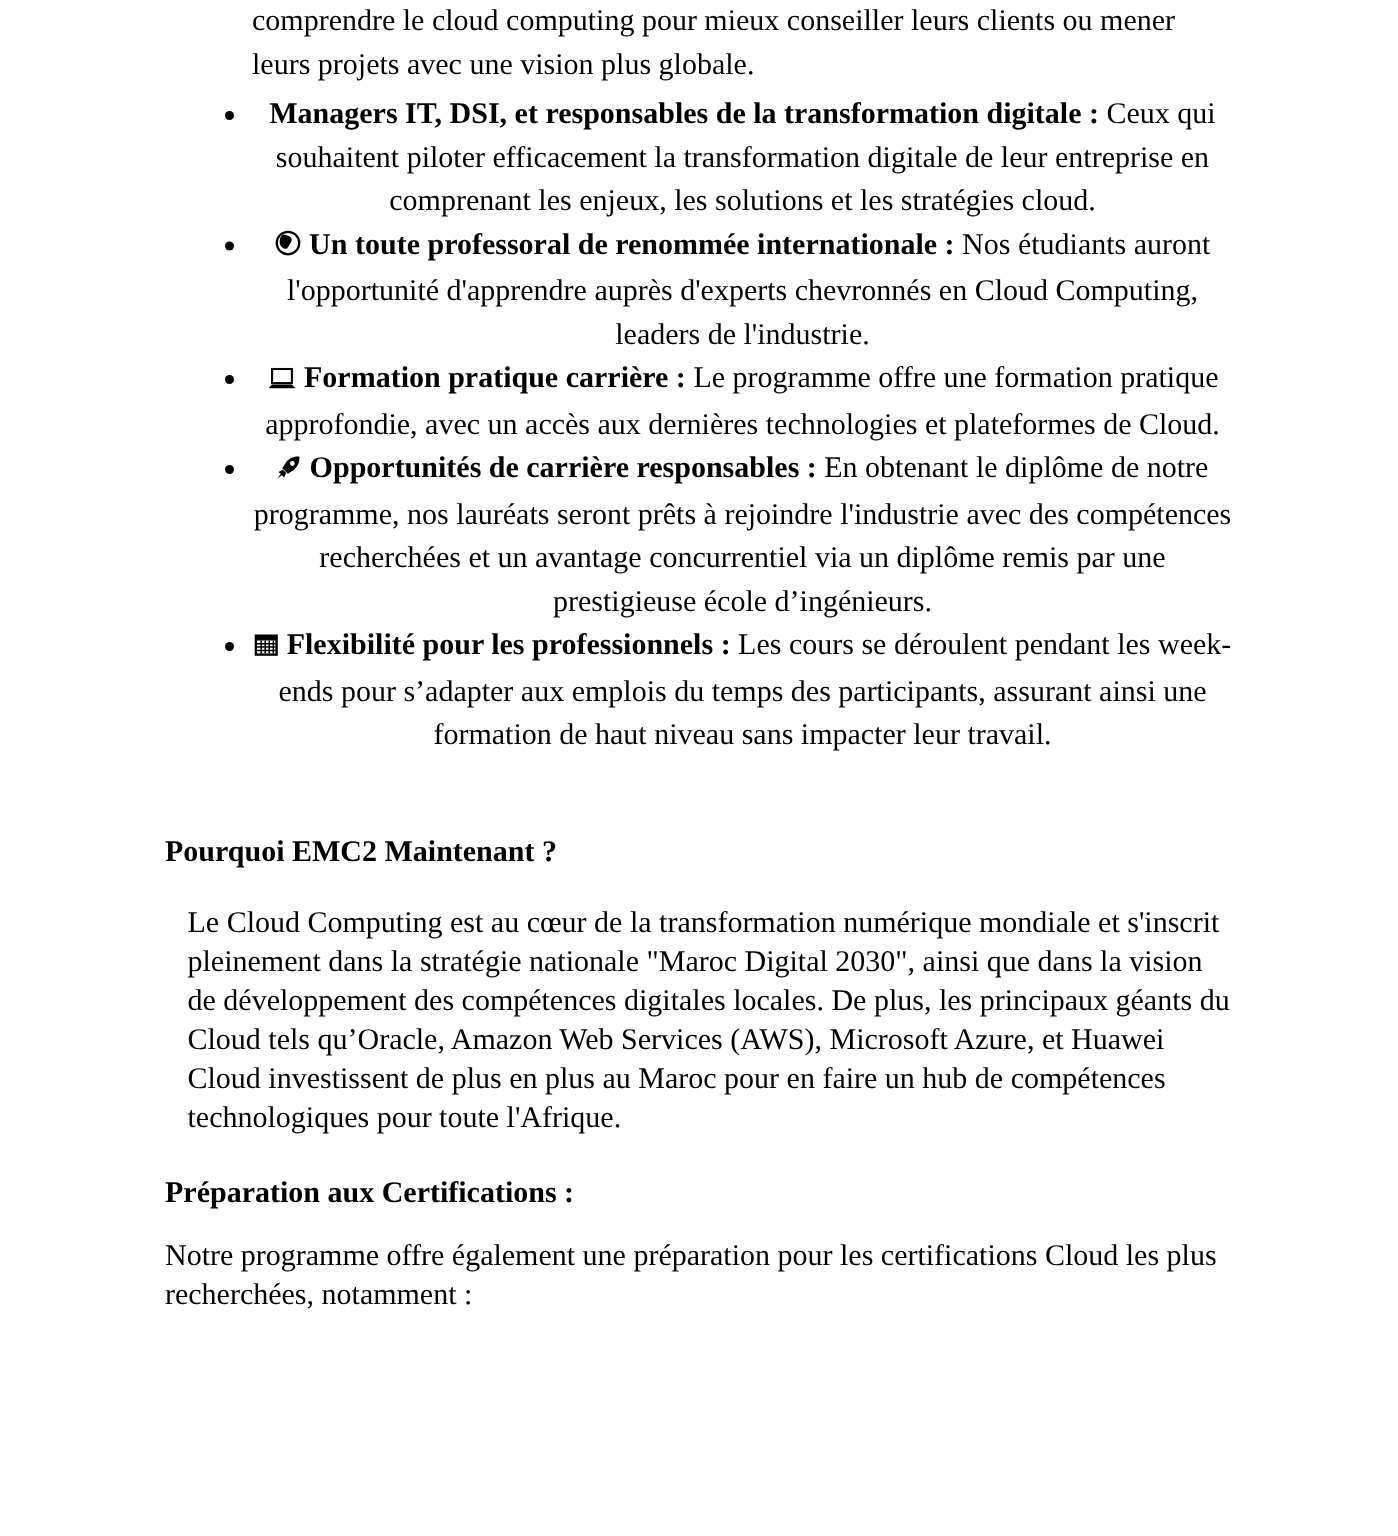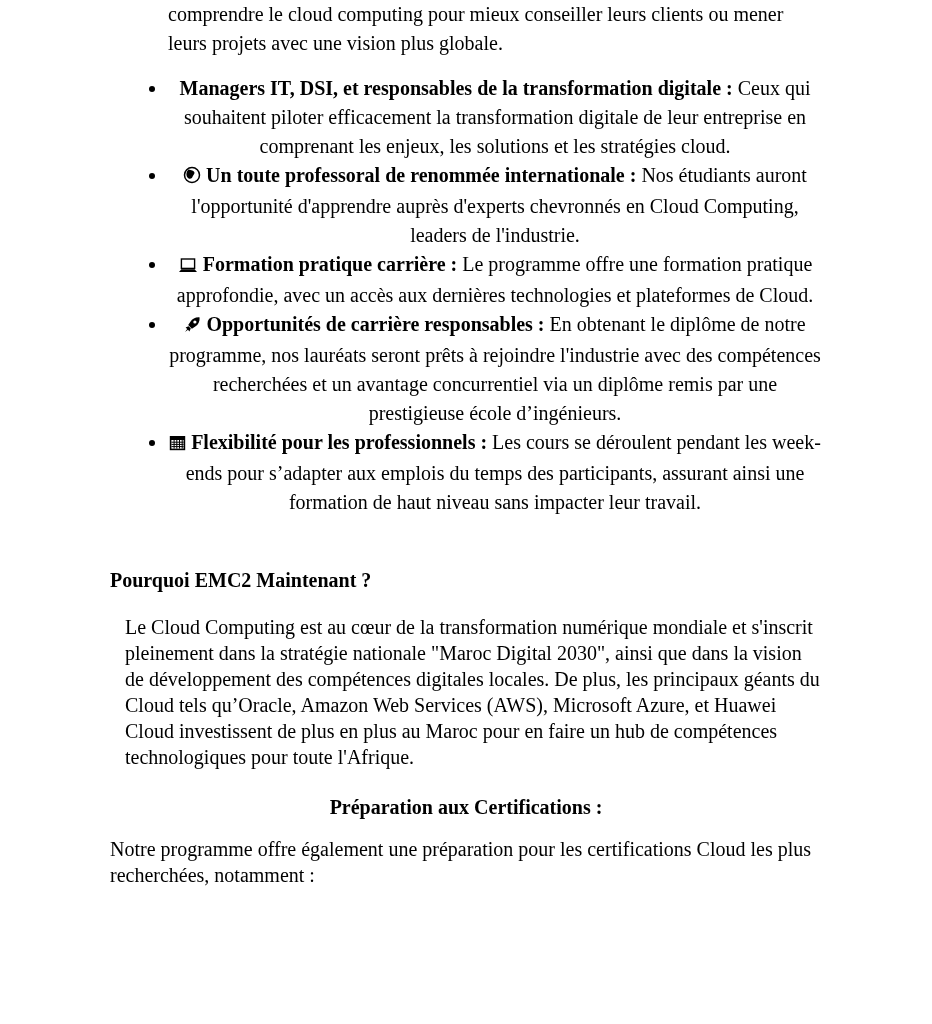--- a/index.html
+++ b/index.html
@@ -15,21 +15,21 @@
     font-family: "Liberation Serif", "DejaVu Serif", serif;
     font-size: 20px;
   }
   .page {
     box-sizing: border-box;
     width: 932px;
     padding: 0 110px 0 110px;
   }
   
   .continuation {
-    margin: 0 0 16px 58px;
+    margin: 0 0 4px 58px;
     line-height: 29px;
   }
   ul.doc-list {
     margin: 0;
     padding: 0 0 0 58px;
     line-height: 29px;
     list-style: disc outside;
     text-align: center;
   }
   ul.doc-list li {
@@ -37,21 +37,21 @@
     padding: 0;
   }
   .bold { font-weight: bold; }
   .heading {
     font-weight: bold;
     line-height: 29px;
     margin: 0;
   }
   .h-points  { margin-top: 59px; }
   .h-pourquoi { margin-top: 49px; }
-  .h-certifs { margin-top: 23px; text-align: center; }
+  .h-certifs { margin-top: 23px; }
   .list-points { margin-top: 17px; }
   .body-para {
     margin: 0;
     line-height: 26px;
   }
   .p-pourquoi { margin-top: 19px; margin-left: 15px; }
   .p-certifs  { margin-top: 14px; }
   .ico {
     display: inline-block;
     vertical-align: -2px;

